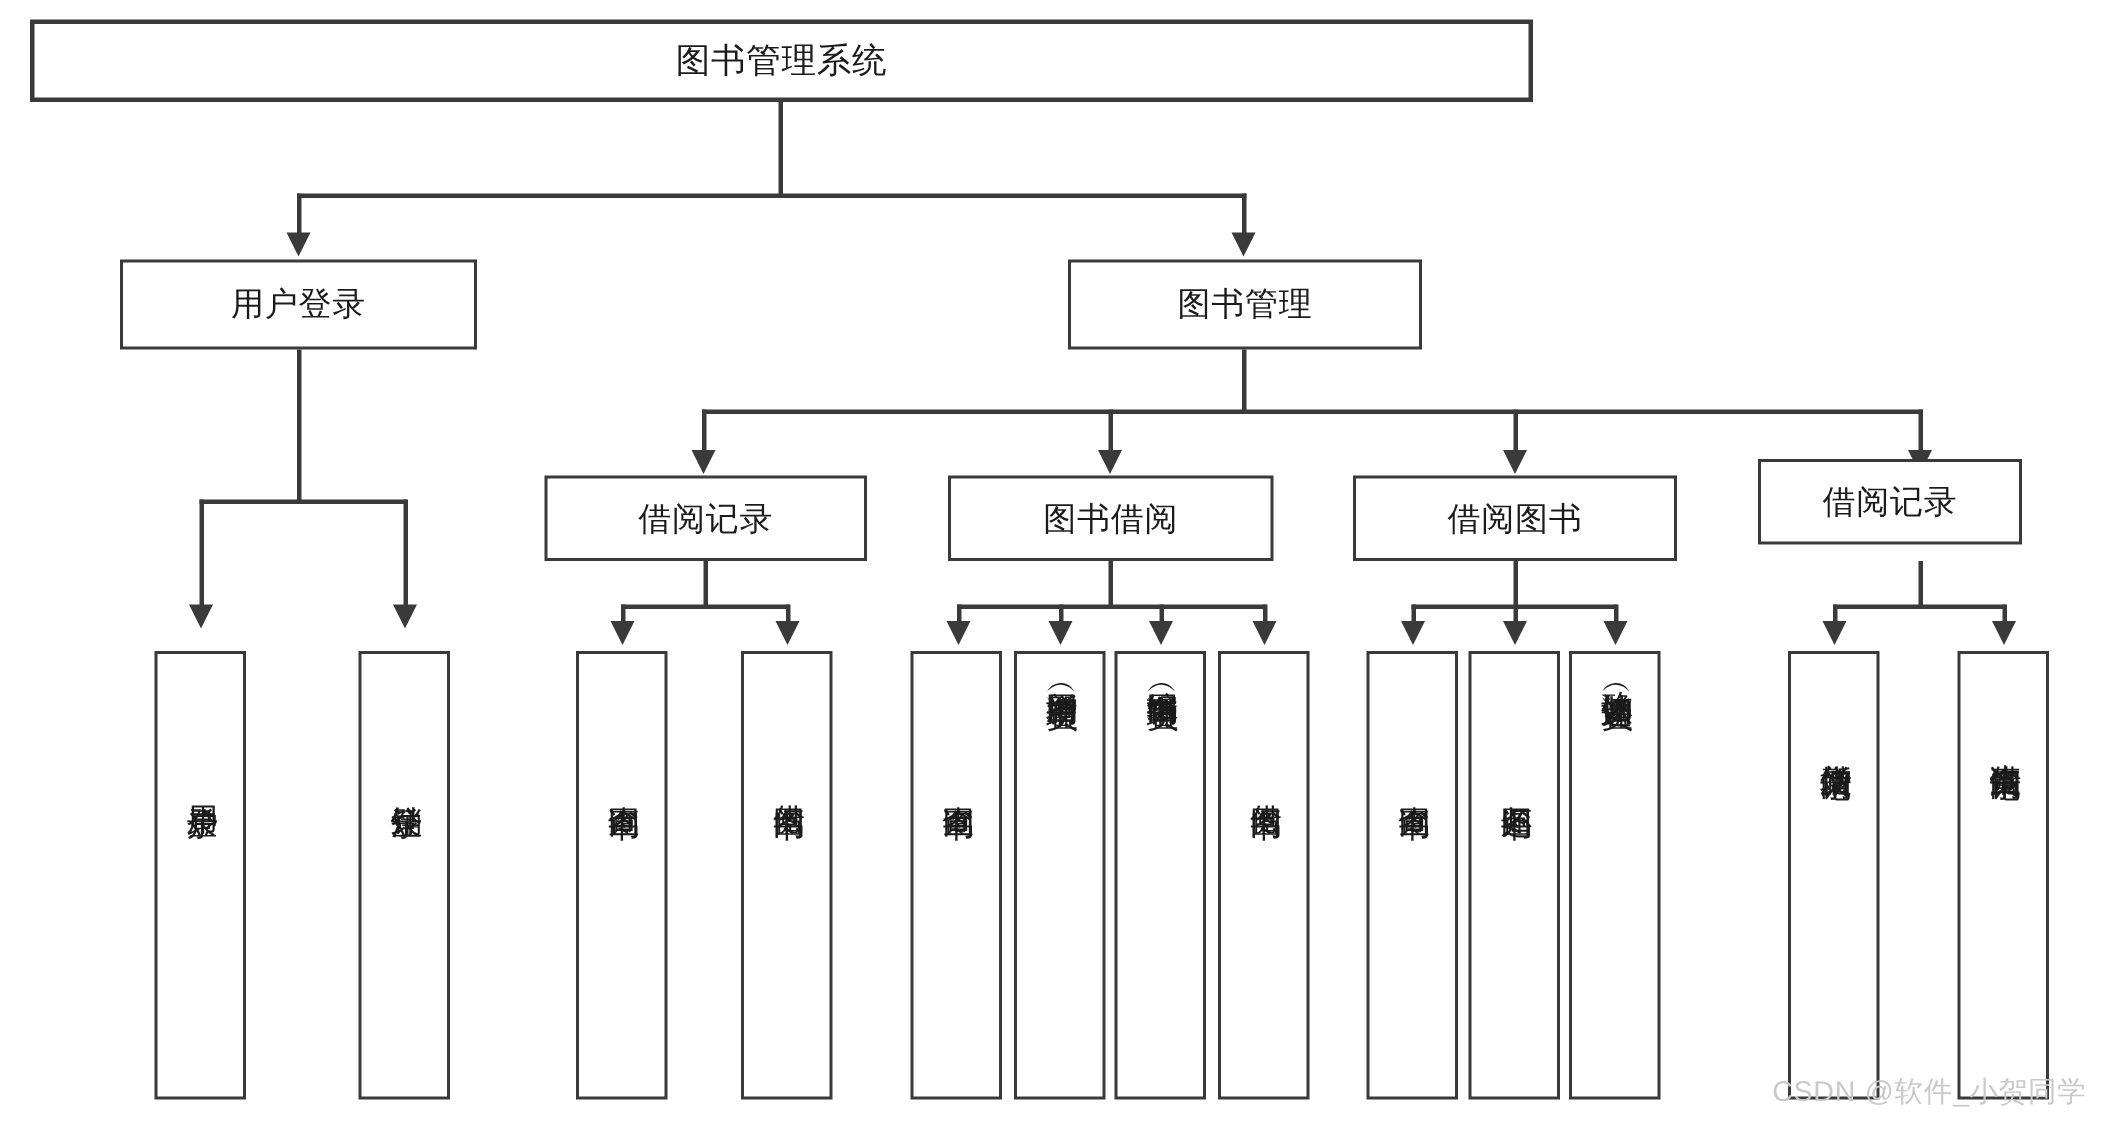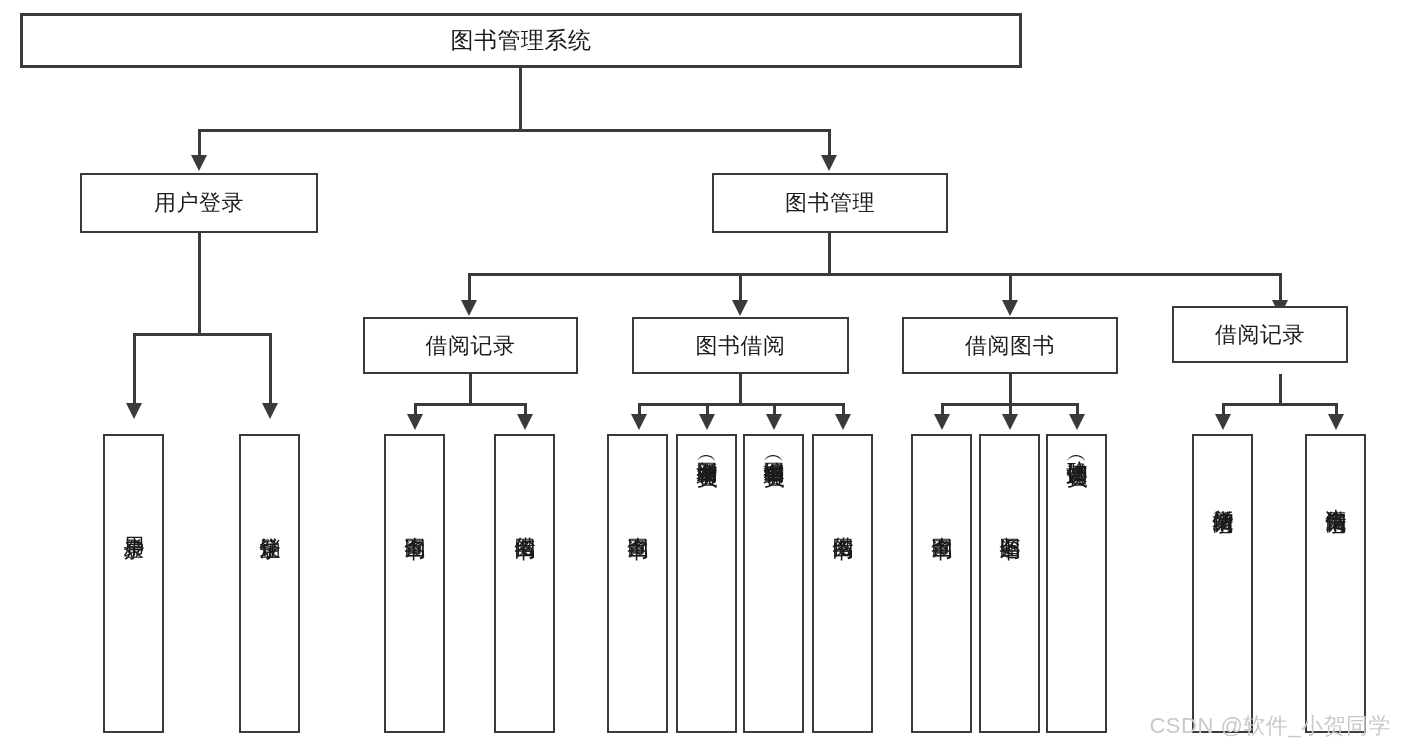--- a/index.html
+++ b/index.html
@@ -68,21 +68,21 @@
     height: 0;
     border-left: 8px solid transparent;
     border-right: 8px solid transparent;
     border-top: 16px solid #3a3a3a;
   }
   
   #watermark {
     position: absolute;
     right: 14px;
     bottom: 6px;
-    font-size: 22px;
+    font-size: 19px;
     color: #c9c9c9;
     white-space: nowrap;
     letter-spacing: 0.5px;
   }
 </style>
 </head>
 <body>
 
 <div id="canvas">
 

